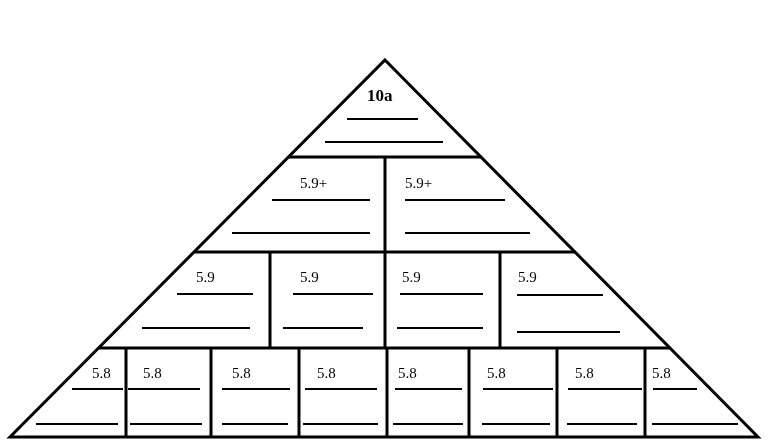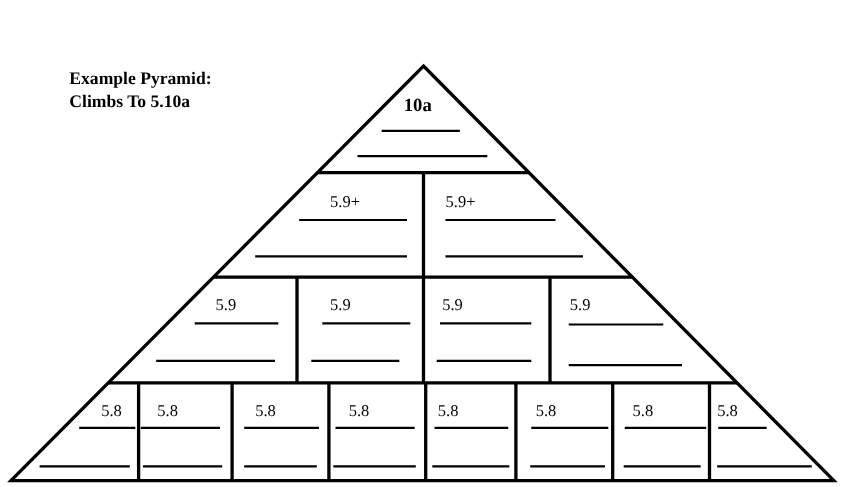--- a/index.html
+++ b/index.html
@@ -32,24 +32,20 @@
   }
   #pyramid-svg text {
     font-family: "Liberation Serif", "DejaVu Serif", serif;
     fill: #000000;
   }
 </style>
 </head>
 <body>
 
 <div id="stage">
-  <div id="header-note">
-    <div>Example Pyramid:</div>
-    <div>Climbs To 5.10a</div>
-  </div>
   <svg id="pyramid-svg" xmlns="http://www.w3.org/2000/svg" width="769" height="443" viewBox="0 0 769 443">
       <polygon points="385,60 758,437 10,437" fill="#ffffff" stroke="#000000" stroke-width="3"></polygon>
       <text x="367" y="101" font-size="17" font-weight="bold">10a</text>
       <line x1="347" y1="119" x2="418" y2="119" stroke="#000000" stroke-width="2"></line>
       <line x1="325" y1="142" x2="443" y2="142" stroke="#000000" stroke-width="2"></line>
       <line x1="288.51458885941645" y1="157" x2="480.9708222811671" y2="157" stroke="#000000" stroke-width="3"></line>
       <line x1="385" y1="157" x2="385" y2="252" stroke="#000000" stroke-width="3"></line>
       <text x="300" y="188" font-size="15" font-weight="normal">5.9+</text>
       <line x1="272" y1="200" x2="370" y2="200" stroke="#000000" stroke-width="2"></line>
       <line x1="232" y1="233" x2="370" y2="233" stroke="#000000" stroke-width="2"></line>

